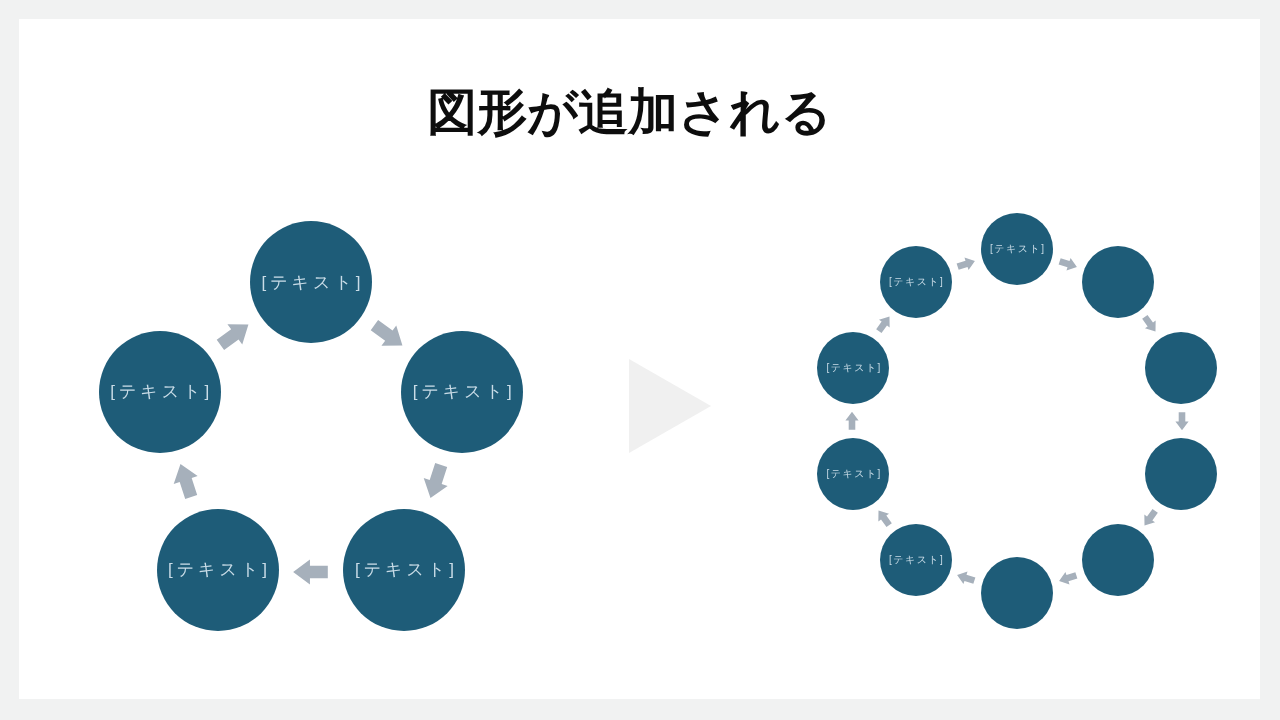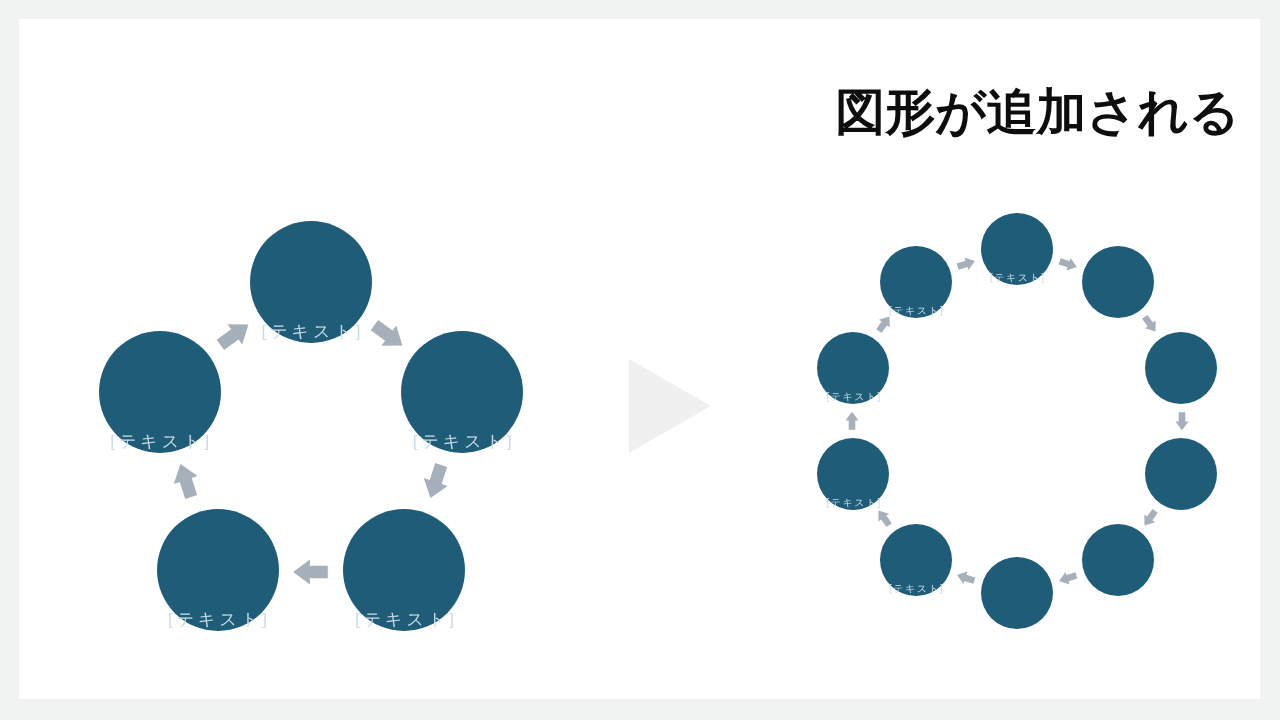--- a/index.html
+++ b/index.html
@@ -23,41 +23,41 @@
     width: 1241px;
     height: 680px;
     background: var(--slide-bg, #ffffff);
   }
   .title {
     position: absolute;
     left: 0;
     right: 20px;
     top: 60px;
     margin: 0;
-    text-align: right;
+    text-align: center;
     font-size: 50px;
     font-weight: 700;
     letter-spacing: 0px;
     color: var(--title-text, #0d0d0d);
     font-family: Liberation Sans, sans-serif;
   }
   .diagram {
     position: absolute;
     left: 0;
     top: 0;
     width: 1280px;
     height: 720px;
     pointer-events: none;
   }
   .node {
     position: absolute;
     border-radius: 50%;
     background: var(--node-fill, #1e5c78);
     display: flex;
-    align-items: flex-end;
+    align-items: center;
     justify-content: center;
   }
   .node-label {
     color: var(--node-label, #c9dce7);
     white-space: nowrap;
     text-align: center;
   }
   .cycle-arrow {
     position: absolute;
   }

